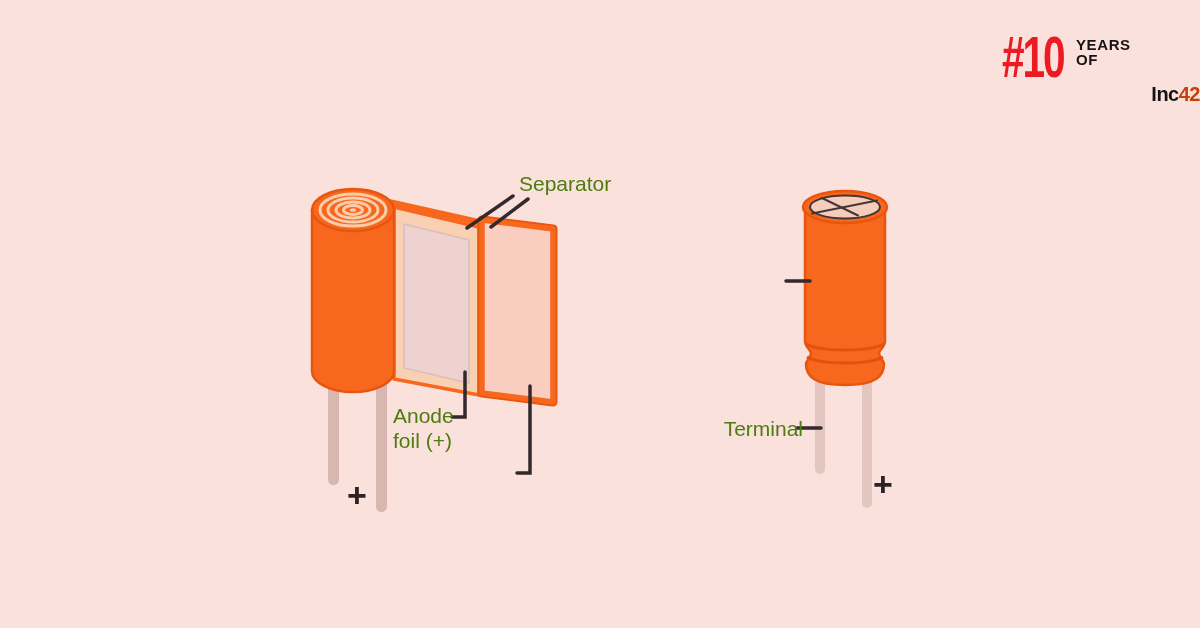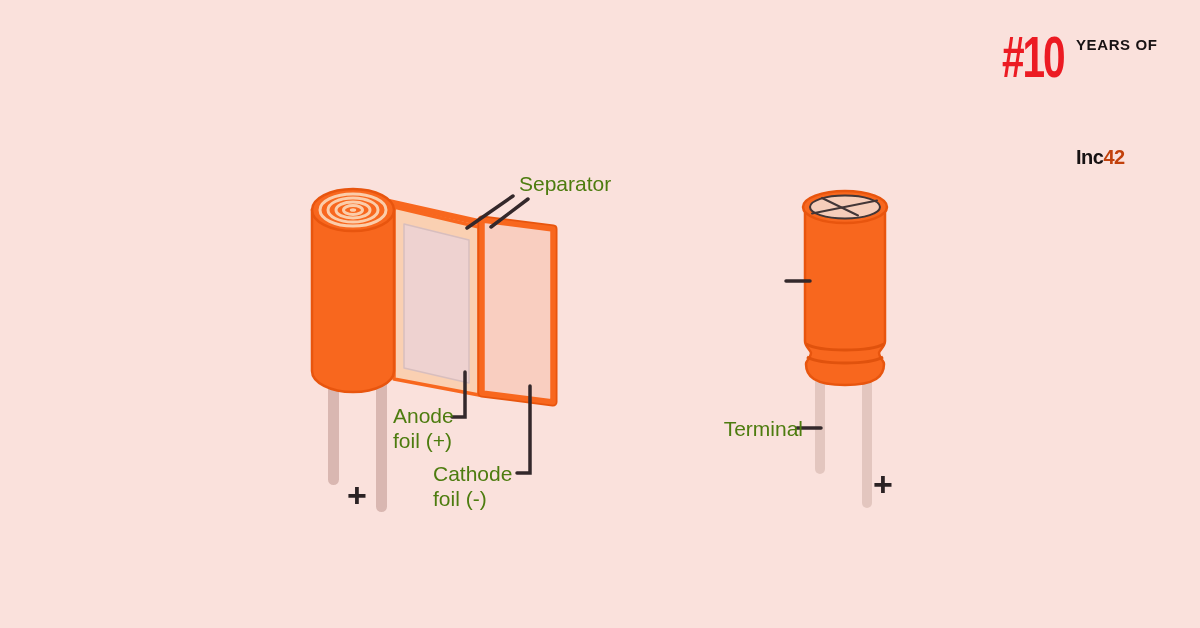--- a/index.html
+++ b/index.html
@@ -39,23 +39,22 @@
     width:72px;
     font-size:58px;
     font-weight:800;
     letter-spacing:-3px;
     line-height:0.82;
     transform:scaleX(0.70);
     transform-origin:left top;
   }
   .logo-right{
     display:flex;
-    flex-direction:column;
+    flex-direction:row;
     margin-left:2px;
-    gap:44px;
   }
   .logo-years{
     font-size:15px;
     font-weight:700;
     letter-spacing:0.6px;
     line-height:15px;
     margin-top:4px;
   }
   .logo-incrow{
     display:flex;
@@ -133,24 +132,20 @@
     </g>
   </svg>
 
   <div class="label" style="left:519px;top:171px;">Separator</div>
 
   <div class="label" style="left:393px;top:403px;">
     <div>Anode</div>
     <div>foil (+)</div>
   </div>
 
-  <div class="label" style="left:433px;top:461px;">
-    <div>Cathode</div>
-    <div>foil (-)</div>
-  </div>
 
   <div class="label plus" style="left:347px;top:485px;">+</div>
 
 
   <div class="label right-align" style="left:653px;top:416px;width:150px;text-align:right;">Terminal</div>
 
   <div class="label plus" style="left:873px;top:474px;">+</div>
 
   <div class="logo">
     <span class="logo-num" style="color:#EC1B23;">#10</span>

